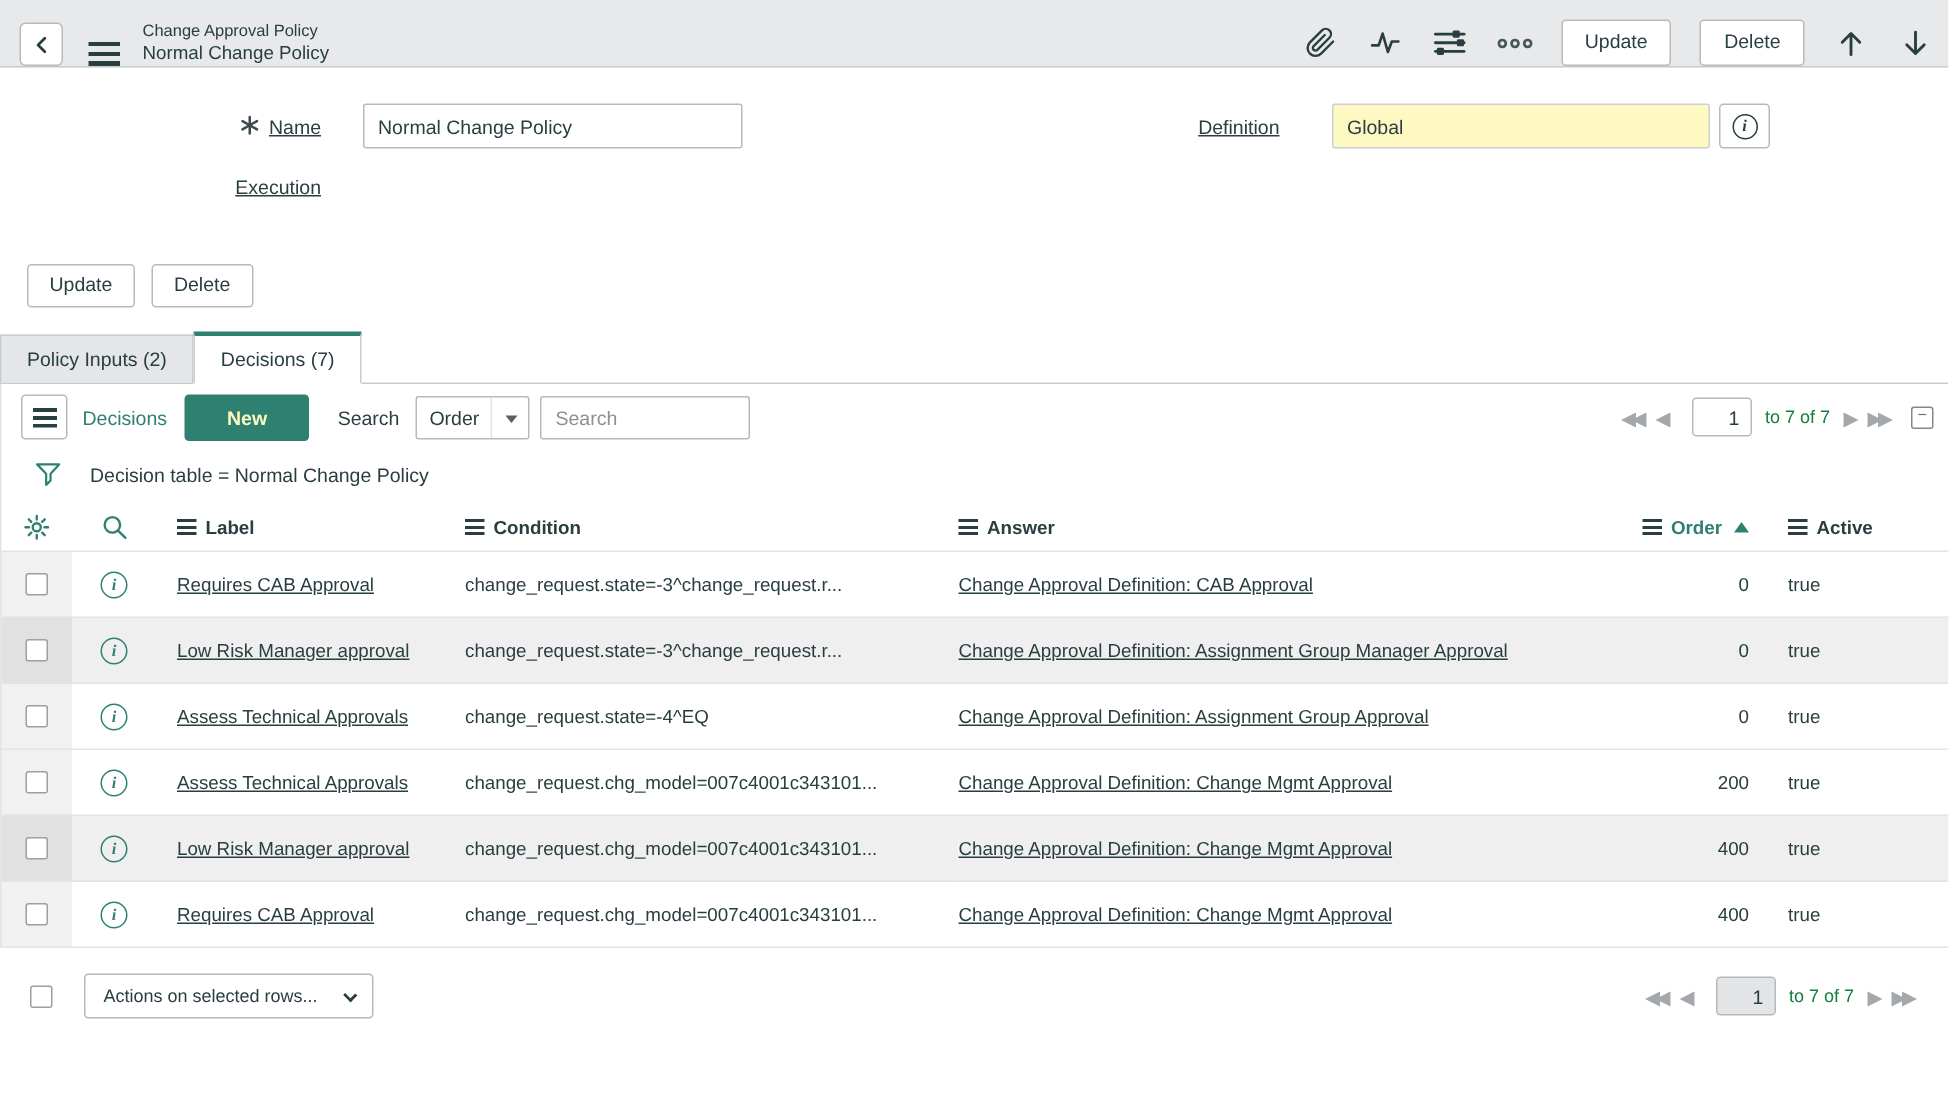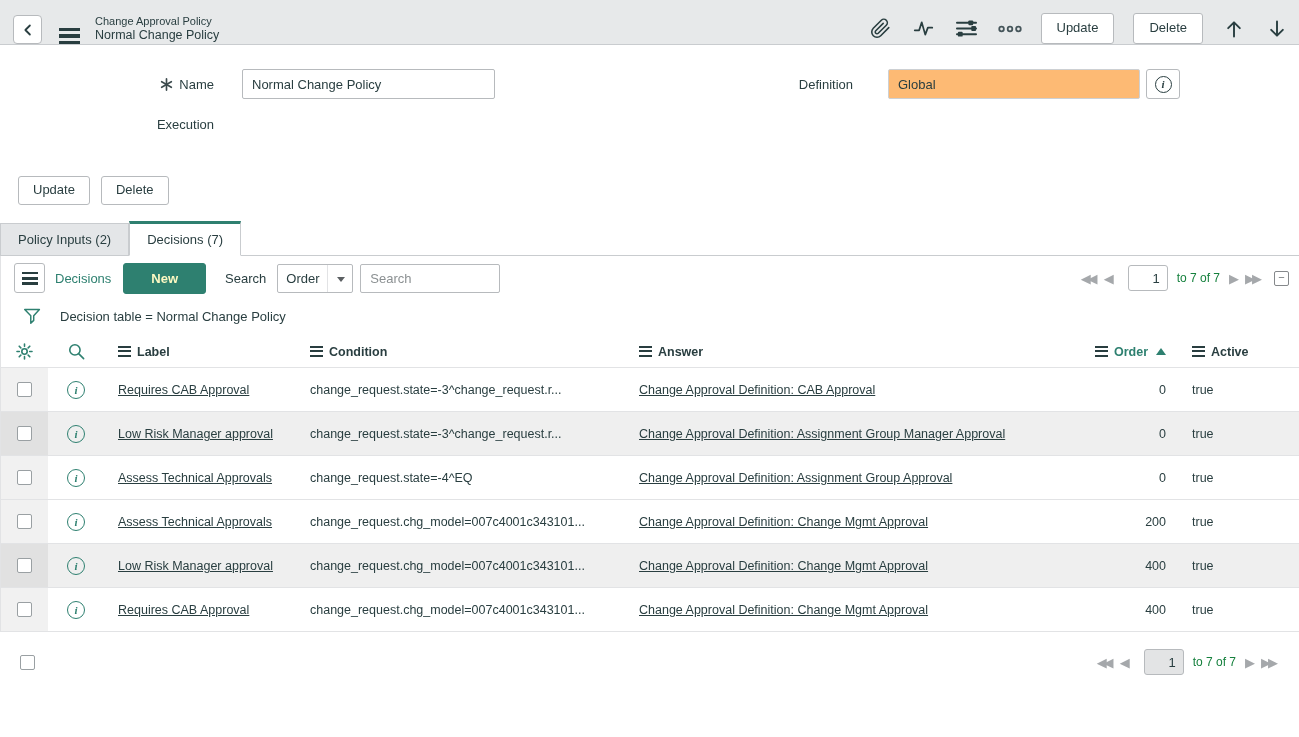--- a/index.html
+++ b/index.html
@@ -35,25 +35,25 @@
   .btn{background:#fff;border:1px solid var(--btn-border);border-radius:3px;color:var(--text);
     font-size:13px;font-family:inherit;padding:6px 14px;cursor:pointer;line-height:1.15;}
   .hdr-btn{padding:7px 15px;}
 
   
   .form-area{padding-top:24px;}
   .form-cols{display:flex;}
   .fcol-left{width:650px;}
   .fcol-right{flex:1;}
   .frow{display:flex;align-items:center;margin-bottom:10px;height:30px;}
-  .flabel{width:214px;text-align:right;padding-right:0;font-size:13px;display:flex;justify-content:flex-end;align-items:center;gap:6px;}
+  .flabel{width:214px;text-align:right;padding-right:0;font-size:13px;display:flex;justify-content:flex-end;gap:6px;text-decoration:underline;}
   .flabel-r{width:203px;text-align:right;display:block;}
   .finput{margin-left:28px;width:253px;height:30px;border:1px solid var(--btn-border);border-radius:2px;
     padding:0 9px;font-size:13px;font-family:inherit;color:var(--text);background:#fff;}
-  .finput.readonly{background:#fdba74;border-color:#CDD0D3;margin-left:35px;width:252px;}
+  .finput.readonly{background:#fef9c3;border-color:#CDD0D3;margin-left:35px;width:252px;}
   .fselect{margin-left:28px;width:253px;height:30px;border:1px solid var(--btn-border);border-radius:2px;
     background:#fff;display:flex;align-items:center;padding:0 9px;cursor:pointer;position:relative;}
   .fselect .chev{position:absolute;right:10px;top:10px;width:8px;height:8px;
     border-right:2px solid var(--text);border-bottom:2px solid var(--text);transform:rotate(45deg) scaleY(.9);}
   .info-btn{width:34px;height:30px;background:#fff;border:1px solid var(--btn-border);border-radius:3px;
     margin-left:6px;display:flex;align-items:center;justify-content:center;cursor:pointer;}
   .circle-i{width:17px;height:17px;border:1.5px solid var(--text);border-radius:50%;
     display:flex;align-items:center;justify-content:center;font-size:11px;font-weight:bold;font-family:"Liberation Serif",serif;font-style:italic;}
   .circle-i::before{content:"i";}
   .form-btns{margin:27px 0 0 18px;display:flex;gap:11px;}
@@ -401,20 +401,24 @@
         <td><a>Change Approval Definition: Change Mgmt Approval</a></td>
         <td class="cell-order">400</td>
         <td class="cell-active">true</td>
       </tr>
     </tbody>
   </table>
 </div>
 
 <div class="list-footer">
   <span class="cb" style="margin:0;"></span>
+  <div class="actions-select">
+    <span>Actions on selected rows...</span>
+    <span class="chev"></span>
+  </div>
   <div class="pager" style="margin-right:14px;">
     <span class="pg-arrow">◀◀</span>
     <span class="pg-arrow">◀</span>
     <input class="pg-input gray" value="1" style="">
     <span class="pg-info">to 7 of 7</span>
     <span class="pg-arrow">▶</span>
     <span class="pg-arrow">▶▶</span>
   </div>
 </div>
 

